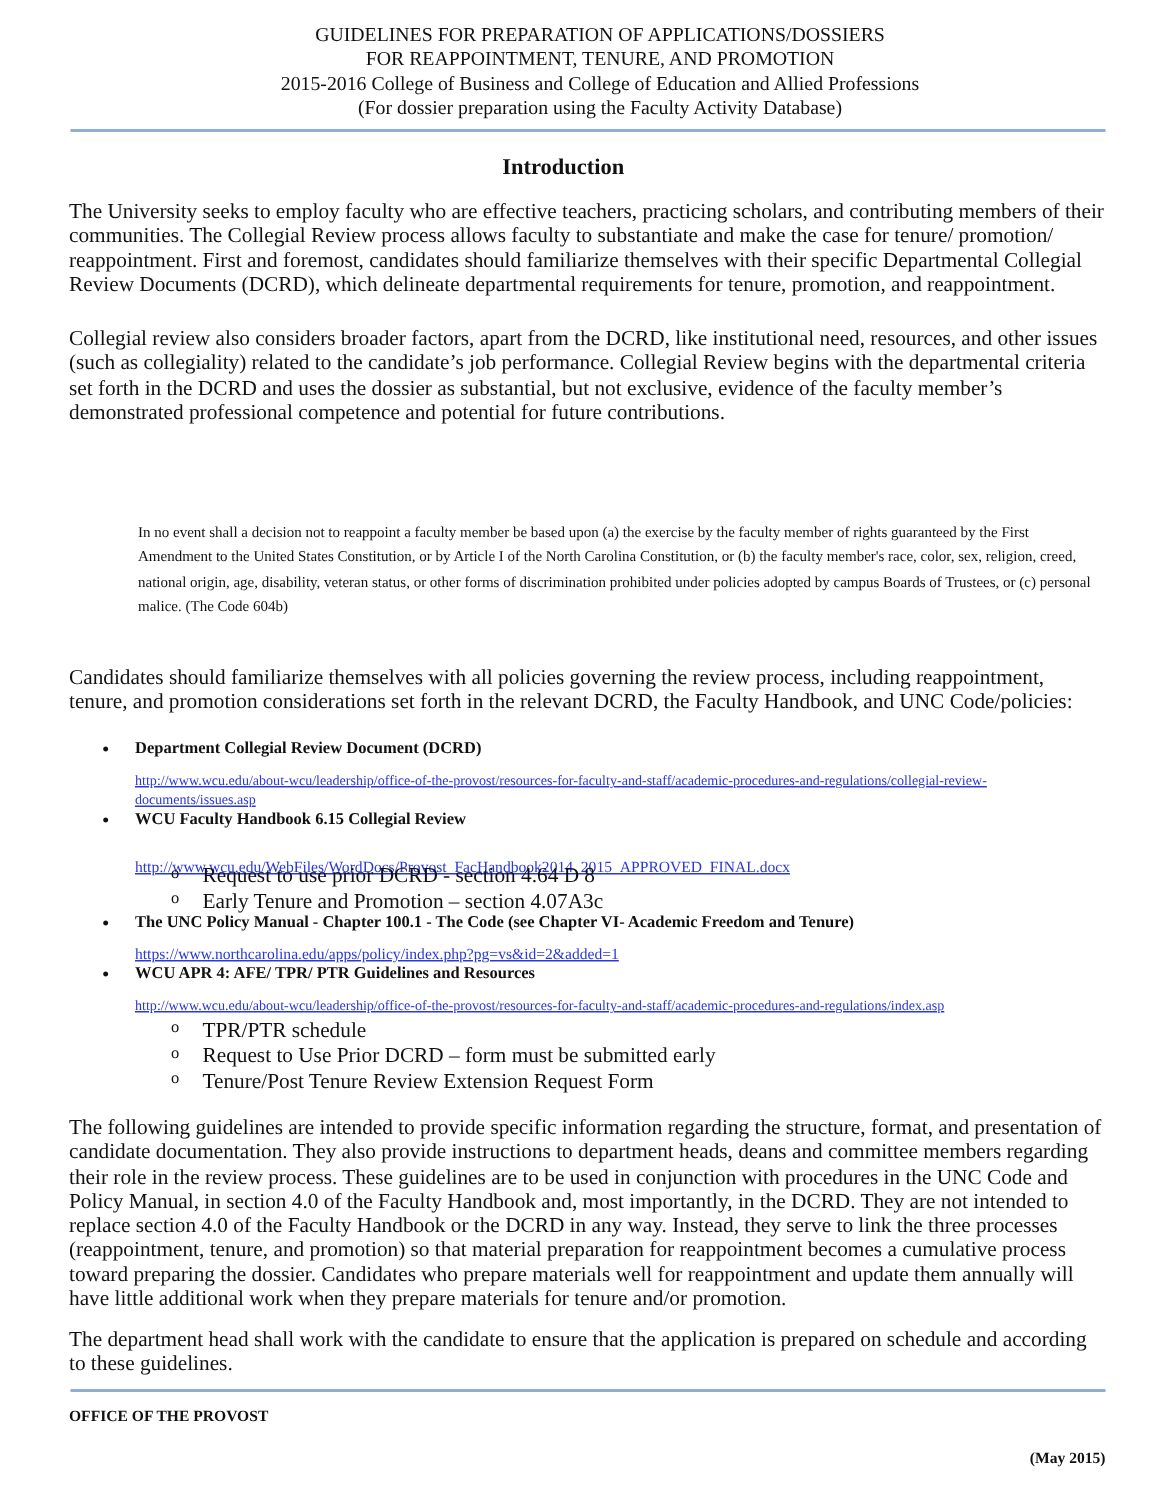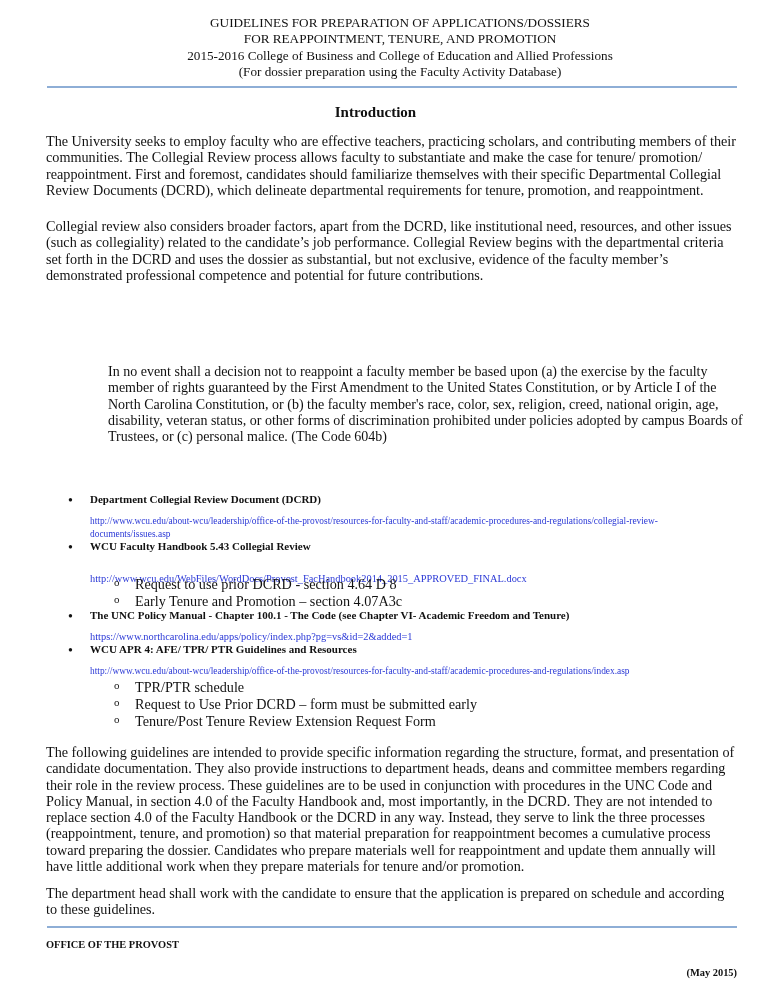--- a/index.html
+++ b/index.html
@@ -5,26 +5,26 @@
     html, body { margin:0; padding:0; background:#ffffff; }
     body { width:768px; height:994px; position:relative; overflow:hidden;
            font-family:"Liberation Serif", serif; color:#111; }
     .page { position:absolute; left:0; top:0; width:768px; height:994px; }
     .header { position:absolute; top:15px; left:0; width:768px; text-align:center;
               font-weight:normal; font-size:13.2px; line-height:16.3px;padding-left:16px; }
     .rule { position:absolute; left:47px; width:690px; height:2px; background:#8eaed6; }
     .intro-title { position:absolute; top:104px; left:0; width:751px; text-align:center;
                    font-weight:bold; font-size:15px; }
     .para { position:absolute; left:46px; width:690px; font-size:14.2px; line-height:16.3px; margin:0; }
-    .blockquote { position:absolute; left:92px; width:640px; font-size:14px; line-height:16.3px; margin:16px; }
+    .blockquote { position:absolute; left:92px; width:640px; font-size:10px; line-height:16.3px; margin:0; }
     .list { position:absolute; left:0; top:493px; width:768px; }
     .li { position:absolute; left:0; width:768px; }
     .bullet { position:absolute; left:68px; font-size:14px; }
     .li-title { position:absolute; left:90px; font-weight:bold; font-size:11px; white-space:nowrap; }
-    .link { position:absolute; left:90px; font-size:9.4px; color:#2a38d6; 
+    .link { position:absolute; left:90px; font-size:9.4px; color:#2a38d6; text-decoration:underline;
             white-space:nowrap; line-height:12.5px; }
     .sub { position:absolute; left:0; width:768px; font-size:14.2px; }
     .sub .circ { position:absolute; left:114px; font-size:11px; }
     .sub .txt { position:absolute; left:135px; white-space:nowrap; }
     .footer-left { position:absolute; left:46px; top:939px; font-weight:bold; font-size:10.4px; }
     .footer-right { position:absolute; right:31px; top:967px; font-weight:bold; font-size:10.4px; }
   </style>
 </head>
 <body>
 
@@ -36,33 +36,34 @@
     <div>2015-2016 College of Business and College of Education and Allied Professions</div>
     <div>(For dossier preparation using the Faculty Activity Database)</div>
   </div>
   <div class="rule" style="top:86px;"></div>
 
   <div class="intro-title">Introduction</div>
 
   <p class="para" style="top:133px;">The University seeks to employ faculty who are effective teachers, practicing scholars, and contributing members of their communities.  The Collegial Review process allows faculty to substantiate and make the case for tenure/ promotion/ reappointment. First and foremost, candidates should familiarize themselves with their specific Departmental Collegial Review Documents (DCRD), which delineate departmental requirements for tenure, promotion, and reappointment.</p>
   <p class="para" style="top:218px;">Collegial review also considers broader factors, apart from the DCRD, like institutional need, resources, and other issues (such as collegiality) related to the candidate’s job performance. Collegial Review begins with the departmental criteria set forth in the DCRD and uses the dossier as substantial, but not exclusive, evidence of the faculty member’s demonstrated professional competence and potential for future contributions.</p>
   <p class="blockquote" style="top:348px;">In no event shall a decision not to reappoint a faculty member be based upon (a) the exercise by the faculty member of rights guaranteed by the First Amendment to the United States Constitution, or by Article I of the North Carolina Constitution, or (b) the faculty member's race, color, sex, religion, creed, national origin, age, disability, veteran status, or other forms of discrimination prohibited under policies adopted by campus Boards of Trustees, or (c) personal malice. (The Code 604b)</p>
+  <p class="para" style="top:444px;">Candidates should familiarize themselves with all policies governing the review process, including reappointment, tenure, and promotion considerations set forth in the relevant DCRD, the Faculty Handbook, and UNC Code/policies:</p>
 
   <div class="list">
 
     <div class="li" style="top:0px;">
       <span class="bullet" style="top:0px;">•</span>
       <span class="li-title" style="top:0px;">Department Collegial Review Document (DCRD)</span>
       <span class="link" style="top:22px;">http://www.wcu.edu/about-wcu/leadership/office-of-the-provost/resources-for-faculty-and-staff/academic-procedures-and-regulations/collegial-review-</span>
       <span class="link" style="top:35px;">documents/issues.asp</span>
     </div>
 
     <div class="li" style="top:47px;">
       <span class="bullet" style="top:0px;">•</span>
-      <span class="li-title" style="top:0px;">WCU Faculty Handbook 5.43 Collegial Review</span>
+      <span class="li-title" style="top:0px;">WCU Faculty Handbook 6.15 Collegial Review</span>
       <span class="link" style="top:33px;font-size:10.4px;">http://www.wcu.edu/WebFiles/WordDocs/Provost_FacHandbook2014_2015_APPROVED_FINAL.docx</span>
       <div class="sub" style="top:36px;">
         <span class="circ">o</span>
         <span class="txt">Request to use prior DCRD - section 4.64 D 8</span>
       </div>
       <div class="sub" style="top:53px;">
         <span class="circ">o</span>
         <span class="txt">Early Tenure and Promotion – section 4.07A3c</span>
       </div>
     </div>

